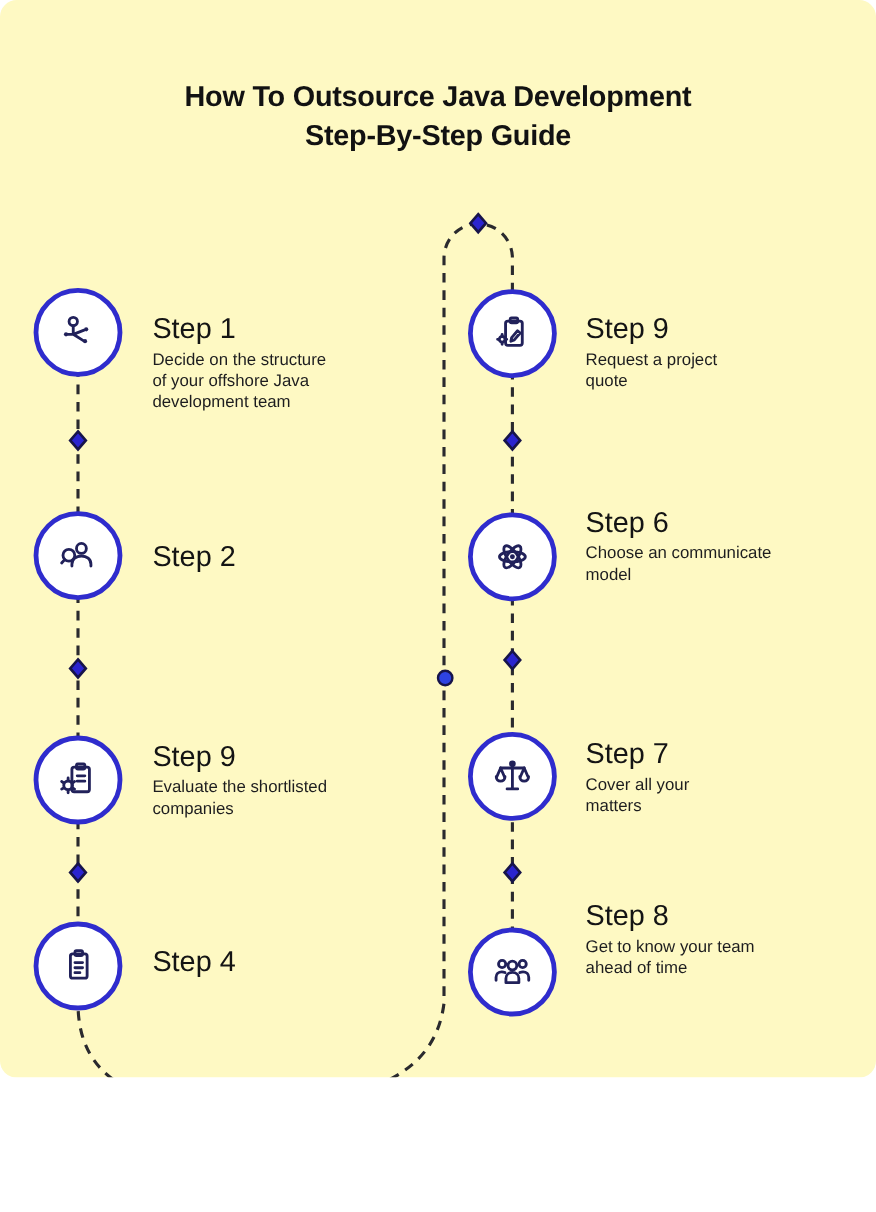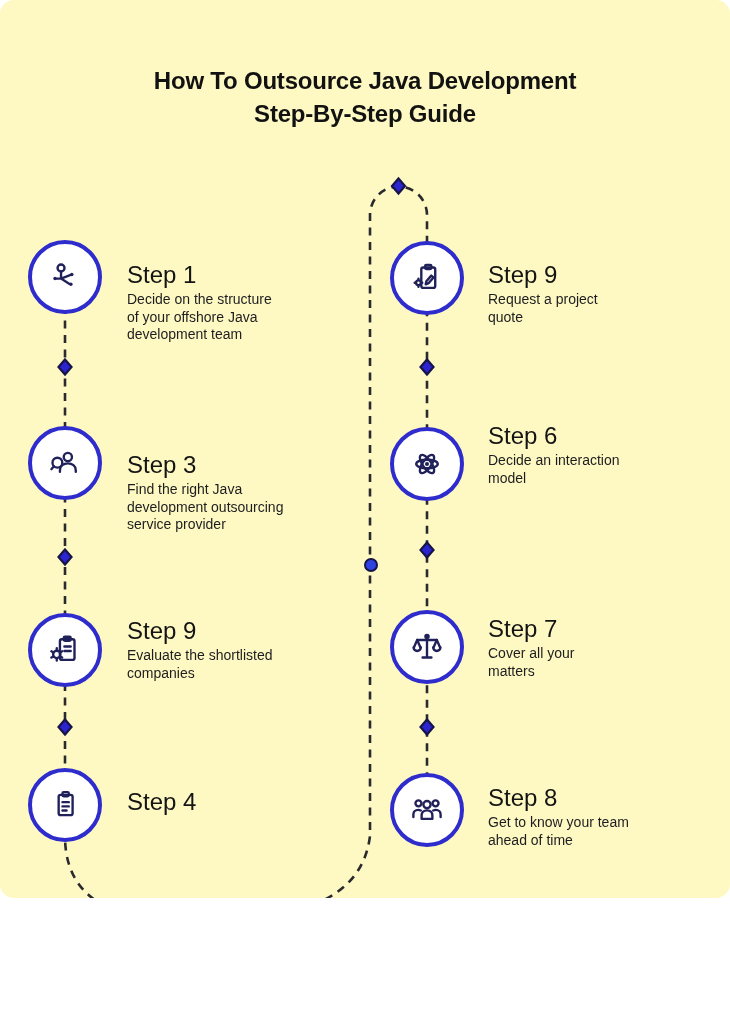--- a/index.html
+++ b/index.html
@@ -28,21 +28,21 @@
   .h{font-size:24px;line-height:24px;font-weight:400;color:#141414;}
   .d{margin-top:4px;font-size:14px;line-height:17.5px;font-weight:500;color:#1d1d1f;white-space:pre-line;}
   
   .s1 .circle{left:28px;top:240px}  .s1 .txt{left:127px;top:263px}
   .s2 .circle{left:28px;top:426px}  .s2 .txt{left:127px;top:453px}
   .s3 .circle{left:28px;top:613px}  .s3 .txt{left:127px;top:619px}
   .s4 .circle{left:28px;top:768px}  .s4 .txt{left:127px;top:790px}
   .s5 .circle{left:390px;top:241px} .s5 .txt{left:488px;top:263px}
   .s6 .circle{left:390px;top:427px} .s6 .txt{left:488px;top:424px}
   .s7 .circle{left:390px;top:610px} .s7 .txt{left:488px;top:617px}
-  .s8 .circle{left:390px;top:773px} .s8 .txt{left:488px;top:786px}
+  .s8 .circle{left:390px;top:773px} .s8 .txt{left:488px;top:752px}
   .logo{
     position:absolute;left:338px;top:944px;width:52px;height:48px;background:#2136d4;
     color:#ffffff;font-weight:700;font-size:20px;display:flex;align-items:center;justify-content:center;
     border-radius:2px;
   }
 </style>
 </head>
 <body>
 
 <div class="canvas">
@@ -85,24 +85,21 @@
   <div class="step s2">
     <div class="circle">
       <svg viewBox="0 0 24 24">
         <circle class="ic" cx="13.8" cy="8.2" r="2.6"></circle>
         <path class="ic" d="M8.8 17.5 v-1 c0-2.6 2.2-4.3 5-4.3 s5 1.7 5 4.3 v1"></path>
         <circle class="ic" cx="7.2" cy="11.8" r="3.1"></circle>
         <path class="ic" d="M5 14.1 L3.4 15.9"></path>
       </svg>
     </div>
     <div class="txt">
-      <div class="h">Step 3</div>
-      <div class="d">Find the right Java
-development outsourcing
-service provider</div>
+      <div class="h">Step 2</div>
     </div>
   </div>
 
   <div class="step s3">
     <div class="circle">
       <svg viewBox="0 0 24 24">
         <rect class="ic" x="8.8" y="5.2" width="9.2" height="13" rx="1.2"></rect>
         <rect class="ic" x="11.2" y="3.6" width="4.4" height="2.6" rx="0.8"></rect>
         <path class="ic" d="M11.6 9.8 h4 M11.6 12.6 h4"></path>
         <circle class="ic" cx="6.8" cy="14.8" r="2.3"></circle>
@@ -150,21 +147,21 @@
     <div class="circle">
       <svg viewBox="0 0 24 24">
         <ellipse class="ic" cx="12" cy="12" rx="6.8" ry="2.7" transform="rotate(55 12 12)"></ellipse>
         <ellipse class="ic" cx="12" cy="12" rx="6.8" ry="2.7" transform="rotate(-55 12 12)"></ellipse>
         <ellipse class="ic" cx="12" cy="12" rx="6.8" ry="2.7"></ellipse>
         <circle class="icf" cx="12" cy="12" r="1.3"></circle>
       </svg>
     </div>
     <div class="txt">
       <div class="h">Step 6</div>
-      <div class="d">Decide an interaction
+      <div class="d">Choose an communicate
 model</div>
     </div>
   </div>
 
   <div class="step s7">
     <div class="circle">
       <svg viewBox="0 0 24 24">
         <path class="ic" d="M12 5.4 V17.8 M9.2 18.6 h5.6 M5.8 7.6 h12.4"></path>
         <circle class="ic" cx="12" cy="5.4" r="1"></circle>
         <path class="ic" d="M5.8 7.6 l-2 4.6 M5.8 7.6 l2 4.6"></path>

